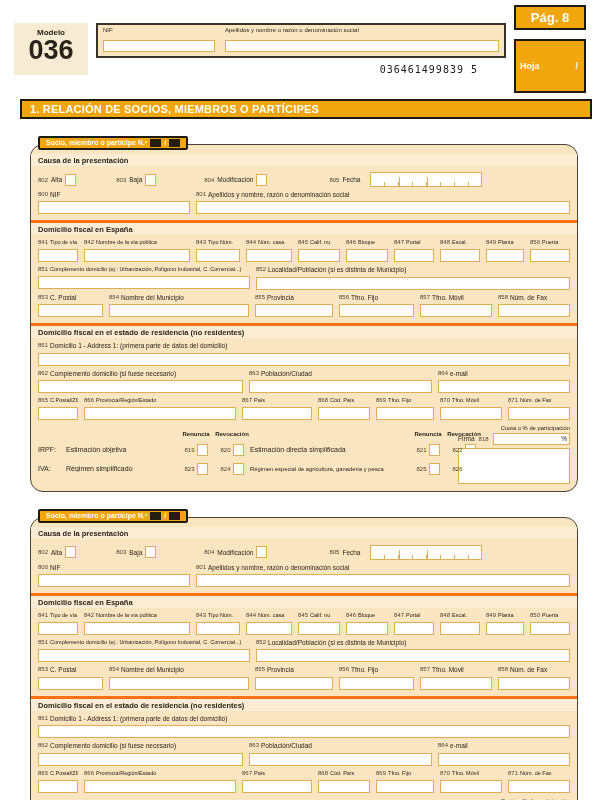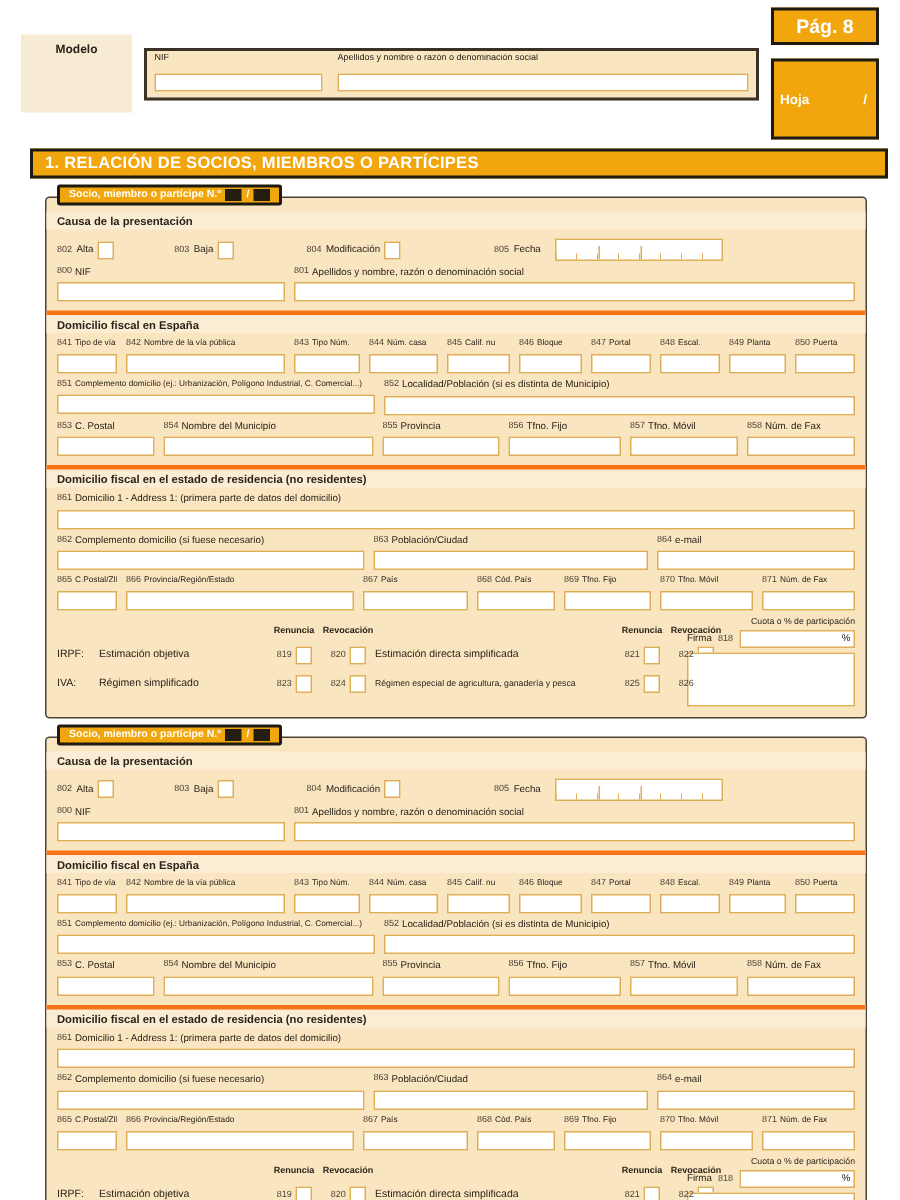--- a/index.html
+++ b/index.html
@@ -36,22 +36,22 @@
   .badge{background:var(--accent-orange);border:2px solid var(--dark-border);color:#fff;font-weight:700;}
   .pag{font-size:13px;text-align:center;padding:3px 4px;}
   .hoja{font-size:9px;display:flex;align-items:center;gap:18px;padding:20px 4px;margin-top:2px;}
   .redact{display:inline-block;width:11px;height:8px;background:var(--redact);}
   .redact.sm{width:9px;height:7px;}
   
   .banner{margin:6px 8px 0 20px;background:var(--accent-orange);border:2px solid var(--dark-border);
           color:#fff;font-weight:700;font-size:11px;padding:2px 8px;letter-spacing:.2px;}
   
   .blocks{margin:0 22px 0 30px;}
-  .socio-block{position:relative;border:1px solid #4A4438;border-radius:3px;
-               background:var(--form-background);margin-top:12px;padding:2px 0 7px 0;}
+  .socio-block{position:relative;border:1px solid #4A4438;border-radius:13px;
+               background:var(--form-background);margin-top:25px;padding:2px 0 7px 0;}
   .socio-tab{position:absolute;top:-9px;left:7px;background:var(--accent-orange);
              border:2px solid var(--dark-border);color:#fff;font-weight:700;font-size:7px;
              padding:1px 6px;display:flex;align-items:center;gap:3px;border-radius:2px;line-height:1.2;}
   .strip{background:var(--header-strip);border-top:3px solid #f97316;font-weight:700;font-size:7.5px;
          padding:2px 0 1px 7px;margin-top:6px;}
   .strip.first{margin-top:7px;border-top:none;}
   .row{display:flex;gap:6px;padding:0 7px;margin-top:4px;align-items:stretch;}
   .cbgrp{display:flex;align-items:center;gap:3px;font-size:7px;white-space:nowrap;}
   .cb{display:inline-block;width:11px;height:12px;background:#fff;border:1px solid var(--field-border);flex:none;}
   .causa-row1{align-items:center;margin-top:6px;}
@@ -86,32 +86,34 @@
   .pct-inp{flex:1;height:12px;background:#fff;border:1px solid var(--field-border);
            display:flex;align-items:center;justify-content:flex-end;padding-right:2px;font-size:6.5px;}
   .firma-box{height:36px;background:#fff;border:1px solid var(--field-border);margin-top:3px;}
 </style>
 </head>
 <body>
 
 <div class="top">
   <div class="modelo-box">
     <div class="modelo-lbl">Modelo</div>
+    <div class="modelo-num">036</div>
   </div>
   <div class="center">
     <div class="nif-box">
       <div class="fcell w115">
         <div class="flabel">NIF</div>
         <div class="inp h12"></div>
       </div>
       <div class="fcell grow">
         <div class="flabel">Apellidos y nombre o razón o denominación social</div>
         <div class="inp h12"></div>
       </div>
     </div>
+    <div class="barcode">036461499839 5</div>
   </div>
   <div class="badges">
     <div class="badge pag">Pág. 8</div>
     <div class="badge hoja">
       <span>Hoja</span>
       <span class="redact sm"></span>
       <span>/</span>
       <span class="redact sm"></span>
     </div>
   </div>

